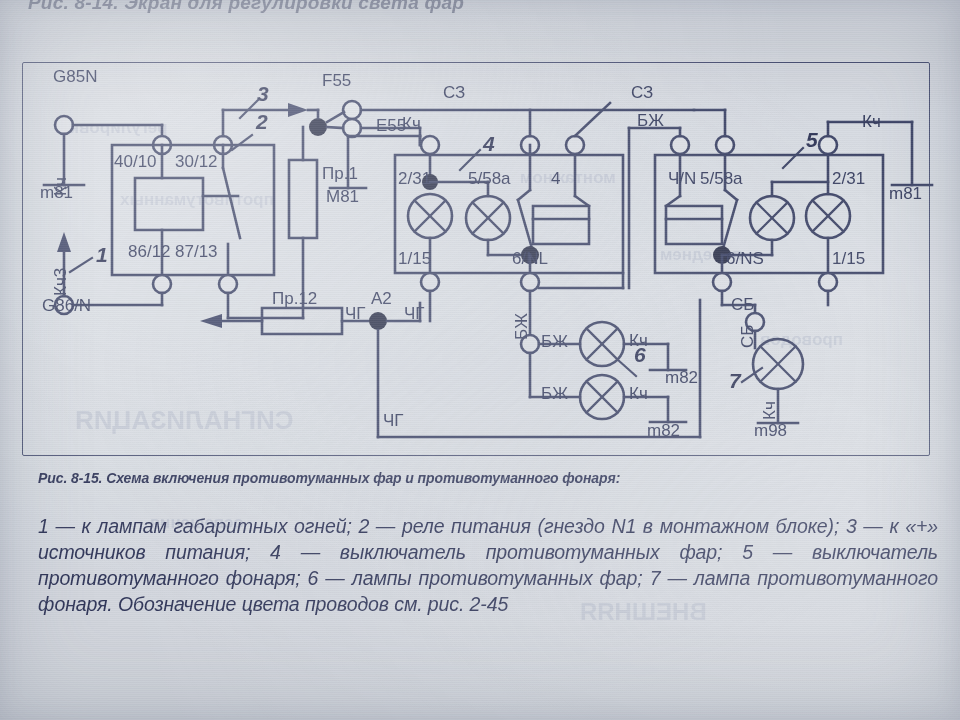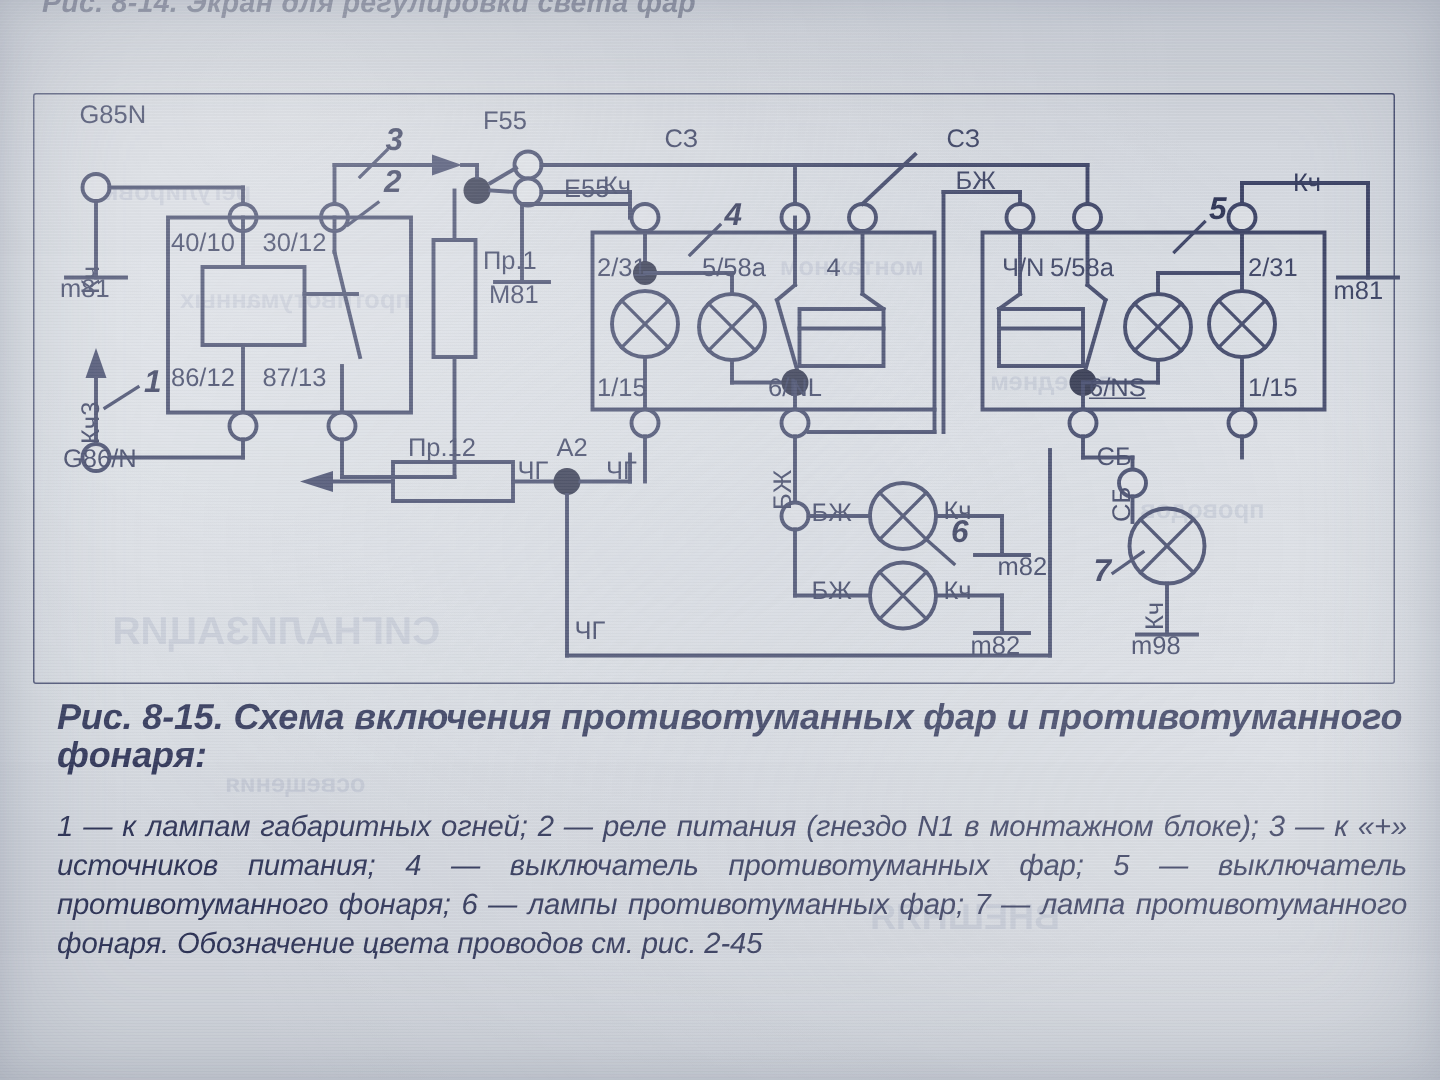--- a/index.html
+++ b/index.html
@@ -107,21 +107,21 @@
   
   #caption {
     position: absolute;
     left: 38px;
     top: 466px;
     width: 900px;
   }
   .cap-title {
     font-style: italic;
     font-weight: bold;
-    font-size: 24px;
+    font-size: 14px;
     line-height: 25px;
     color: #2f3558;
     letter-spacing: -0.1px;
   }
   .cap-body {
     margin-top: 22px;
     font-style: italic;
     font-size: 19.5px;
     line-height: 26px;
     color: #2f3558;
@@ -376,33 +376,33 @@
   <div class="lbl" style="left:889px; top:185px;">m81</div>
   <div class="lbl" style="left:665px; top:369px;">m82</div>
   <div class="lbl" style="left:647px; top:422px;">m82</div>
   <div class="lbl" style="left:754px; top:422px;">m98</div>
 
   <div class="lbl" style="left:272px; top:290px;">Пр.12</div>
   <div class="lbl" style="left:322px; top:165px;">Пр.1</div>
 
   <div class="lbl" style="left:114px; top:153px;">40/10</div>
   <div class="lbl" style="left:175px; top:153px;">30/12</div>
-  <div class="lbl" style="left:114px; top:243px;">86/12</div>
+  <div class="lbl" style="left:128px; top:243px;">86/12</div>
   <div class="lbl" style="left:175px; top:243px;">87/13</div>
 
   <div class="lbl" style="left:398px; top:170px;">2/31</div>
   <div class="lbl" style="left:468px; top:170px;">5/58a</div>
   <div class="lbl" style="left:551px; top:170px;">4</div>
   <div class="lbl" style="left:398px; top:250px;">1/15</div>
   <div class="lbl" style="left:512px; top:250px;">6/NL</div>
 
   <div class="lbl" style="left:668px; top:170px;">Ч/N</div>
   <div class="lbl" style="left:700px; top:170px;">5/58a</div>
   <div class="lbl" style="left:832px; top:170px;">2/31</div>
-  <div class="lbl" style="left:726px; top:250px;text-decoration:underline;">6/NS</div>
+  <div class="lbl" style="left:726px; top:250px;">6/NS</div>
   <div class="lbl" style="left:832px; top:250px;">1/15</div>
 
   <div class="lbl vert" style="left:52px;  top:196px;">Кч</div>
   <div class="lbl vert" style="left:52px;  top:296px;">Кч3</div>
   <div class="lbl" style="left:402px; top:115px;">Кч</div>
   <div class="lbl" style="left:443px; top:84px;">СЗ</div>
   <div class="lbl" style="left:631px; top:84px;">СЗ</div>
   <div class="lbl" style="left:637px; top:112px;">БЖ</div>
   <div class="lbl" style="left:862px; top:113px;">Кч</div>
   <div class="lbl" style="left:345px; top:305px;">ЧГ</div>

